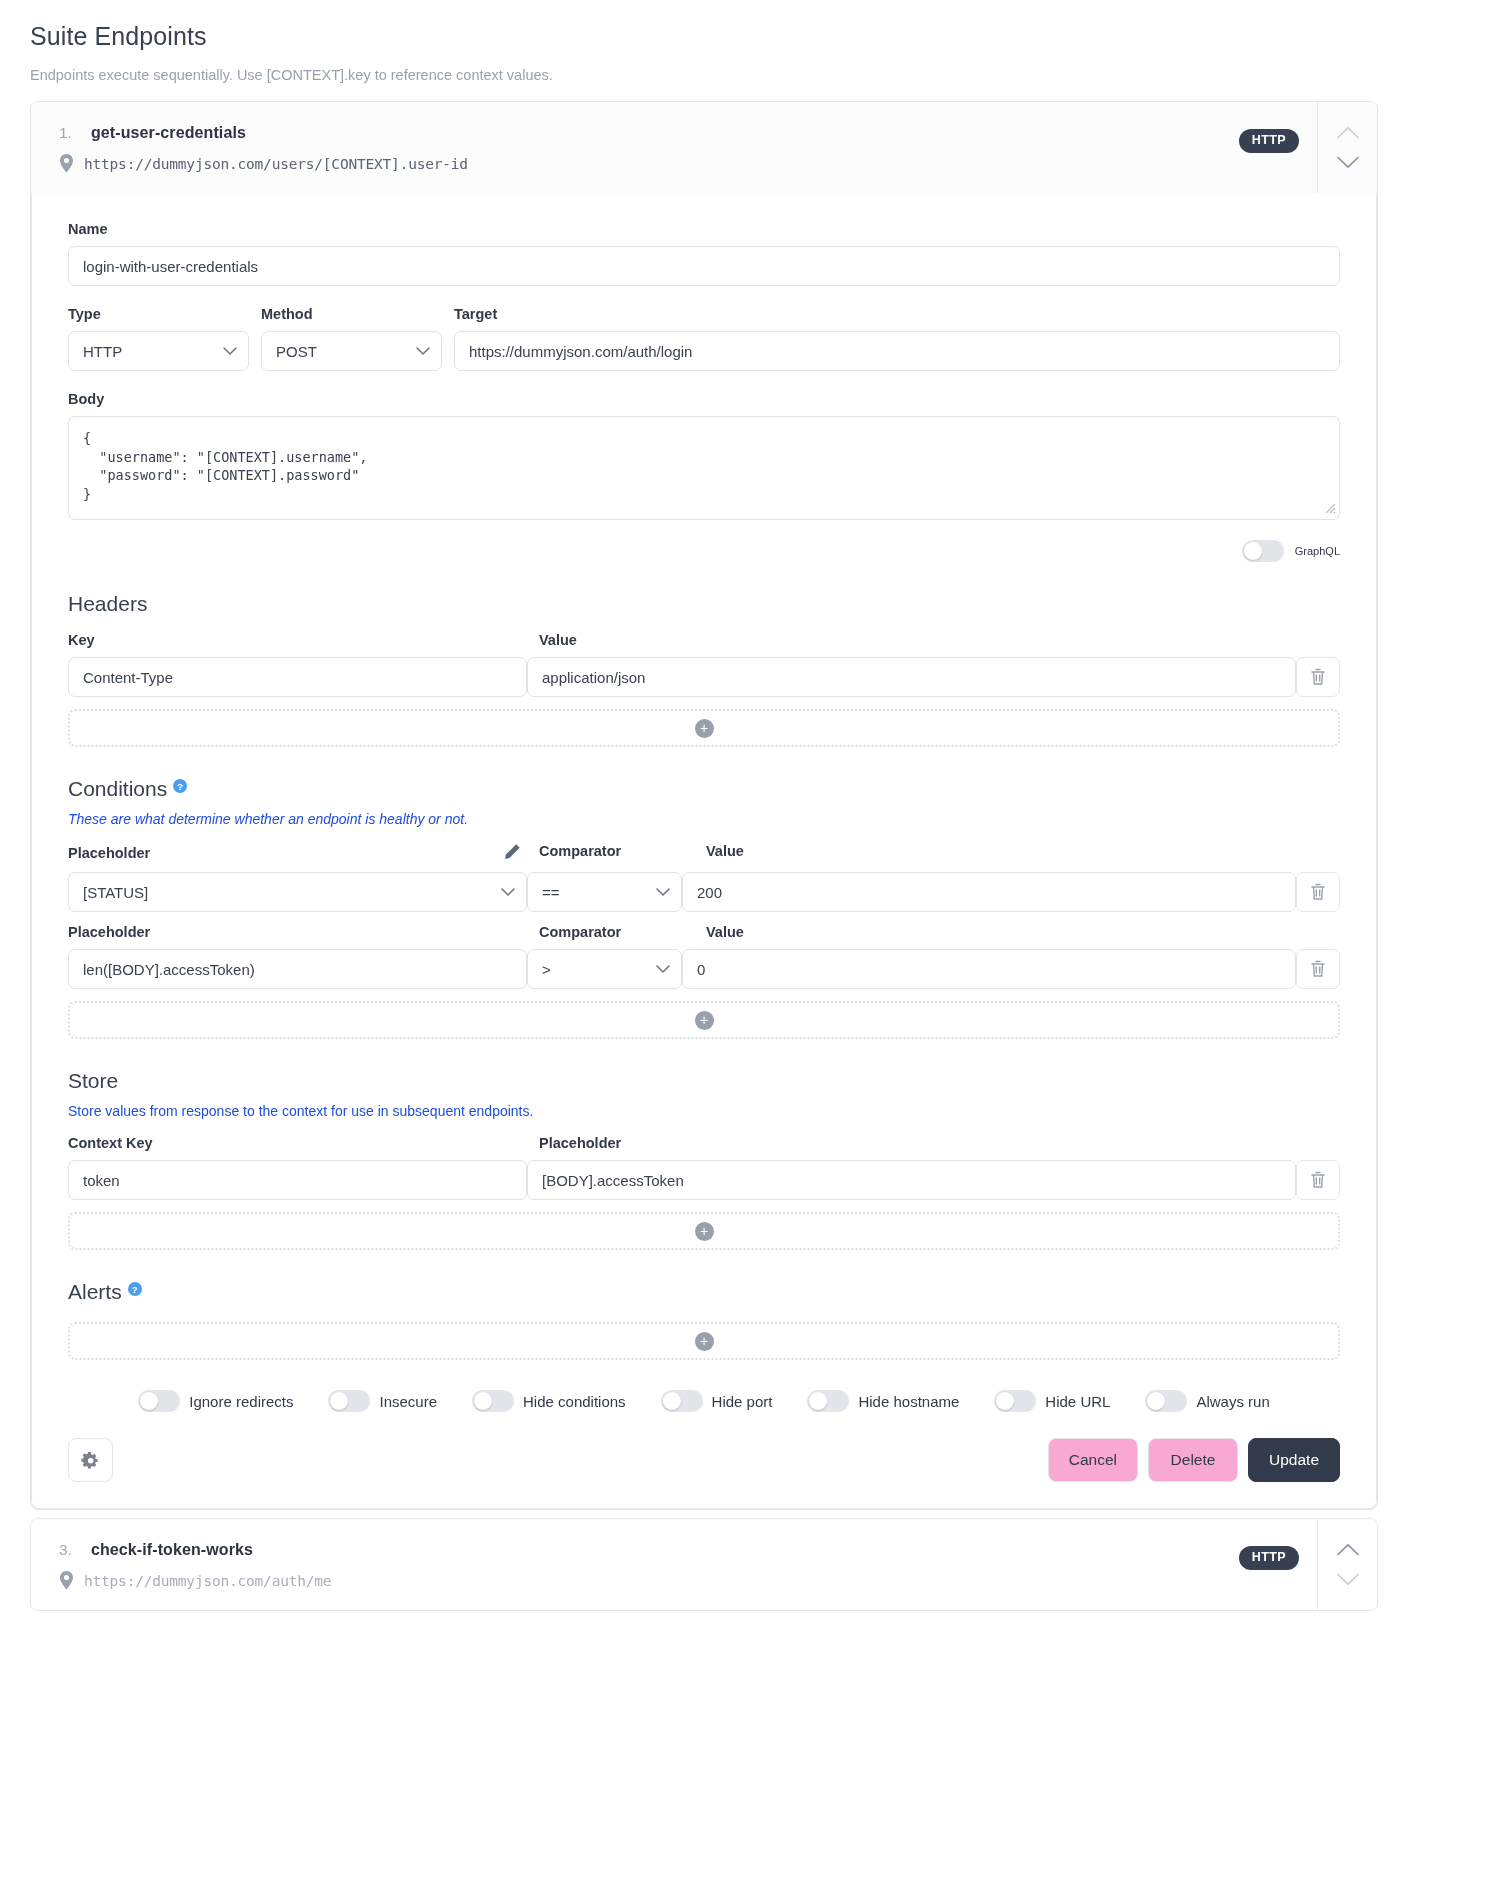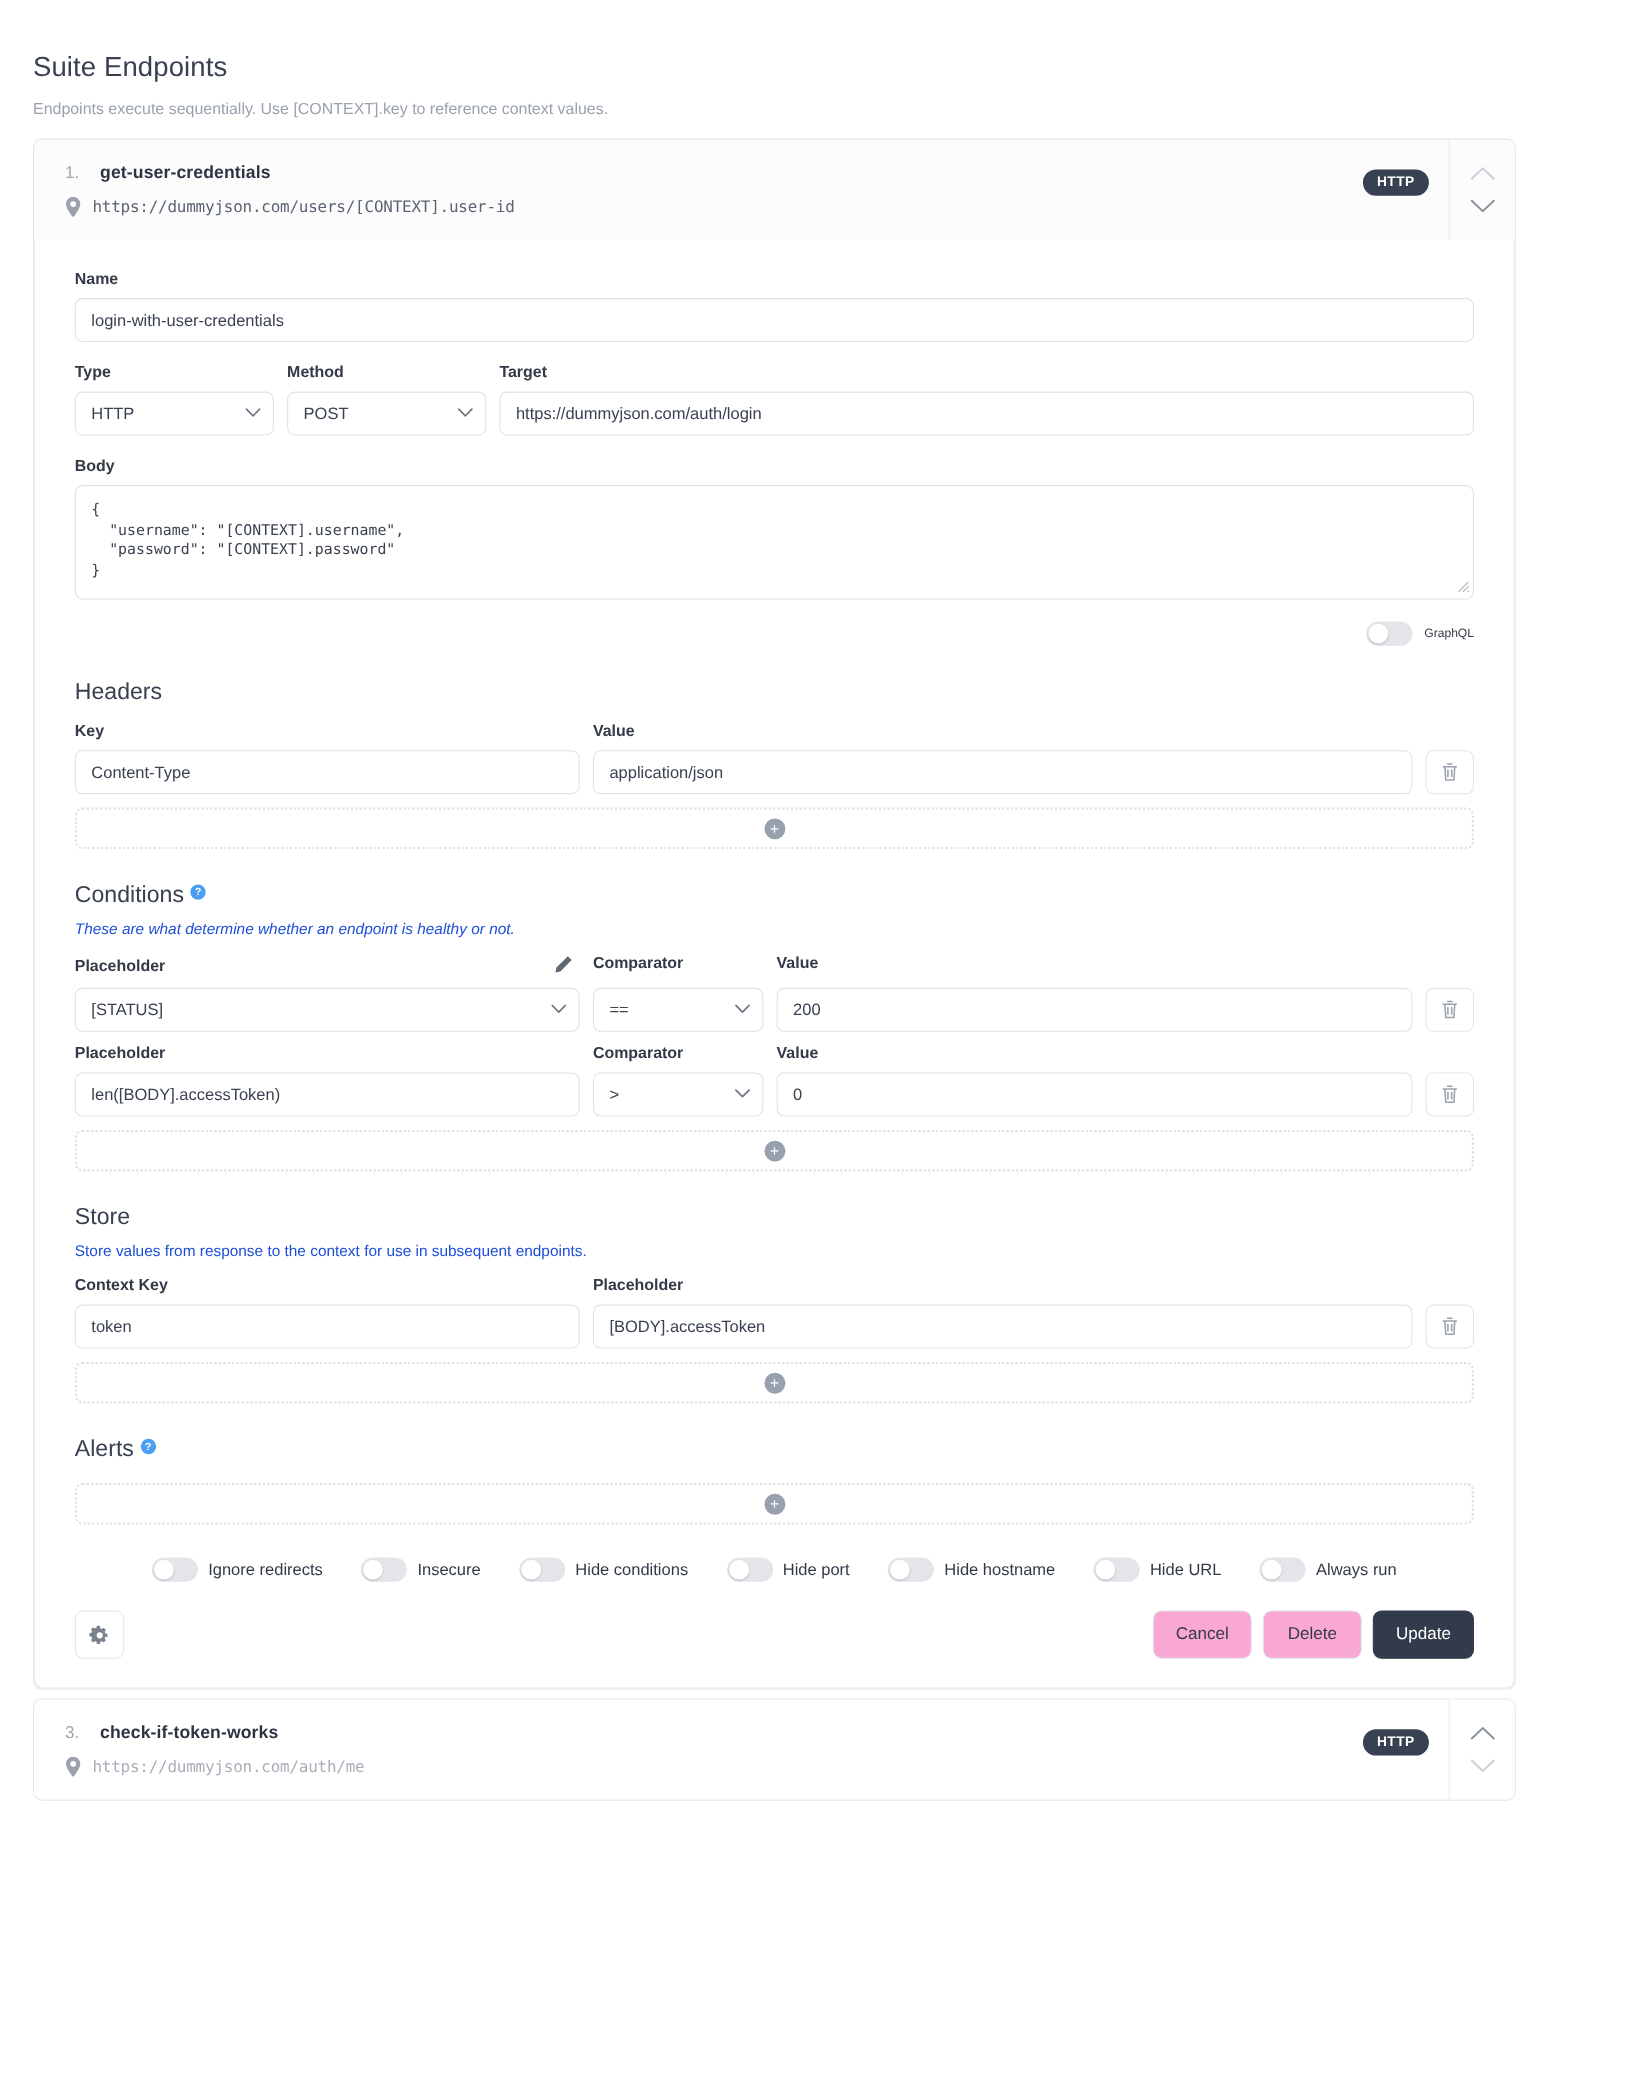--- a/index.html
+++ b/index.html
@@ -11,21 +11,20 @@
   }
   body {
     width: 1486px;
     min-height: 1898px;
     padding: 0;
   }
 
   .page {
     width: 1408px;
     padding: 22px 30px 0 30px;
-    margin-top: 25px;
   }
 
   
   .suite-title {
     font-size: 25px;
     font-weight: 400;
     color: #394150;
     letter-spacing: .1px;
     margin: 0 0 16px 0;
   }
@@ -247,21 +246,20 @@
   .sec-desc.plain { font-style: normal; }
 
   
   .kv-head {
     display: flex;
     gap: 12px;
     margin-bottom: 9px;
   }
   .kv-row {
     display: flex;
-    gap: 12px;
     align-items: center;
     margin-bottom: 12px;
   }
   .c-key   { flex: 0 0 459px; width: 459px; }
   .c-val   { flex: 1 1 auto; }
   .c-trash { flex: 0 0 44px; width: 44px; }
 
   
   .c-ph    { flex: 0 0 459px; width: 459px; }
   .c-cmp   { flex: 0 0 155px; width: 155px; }

